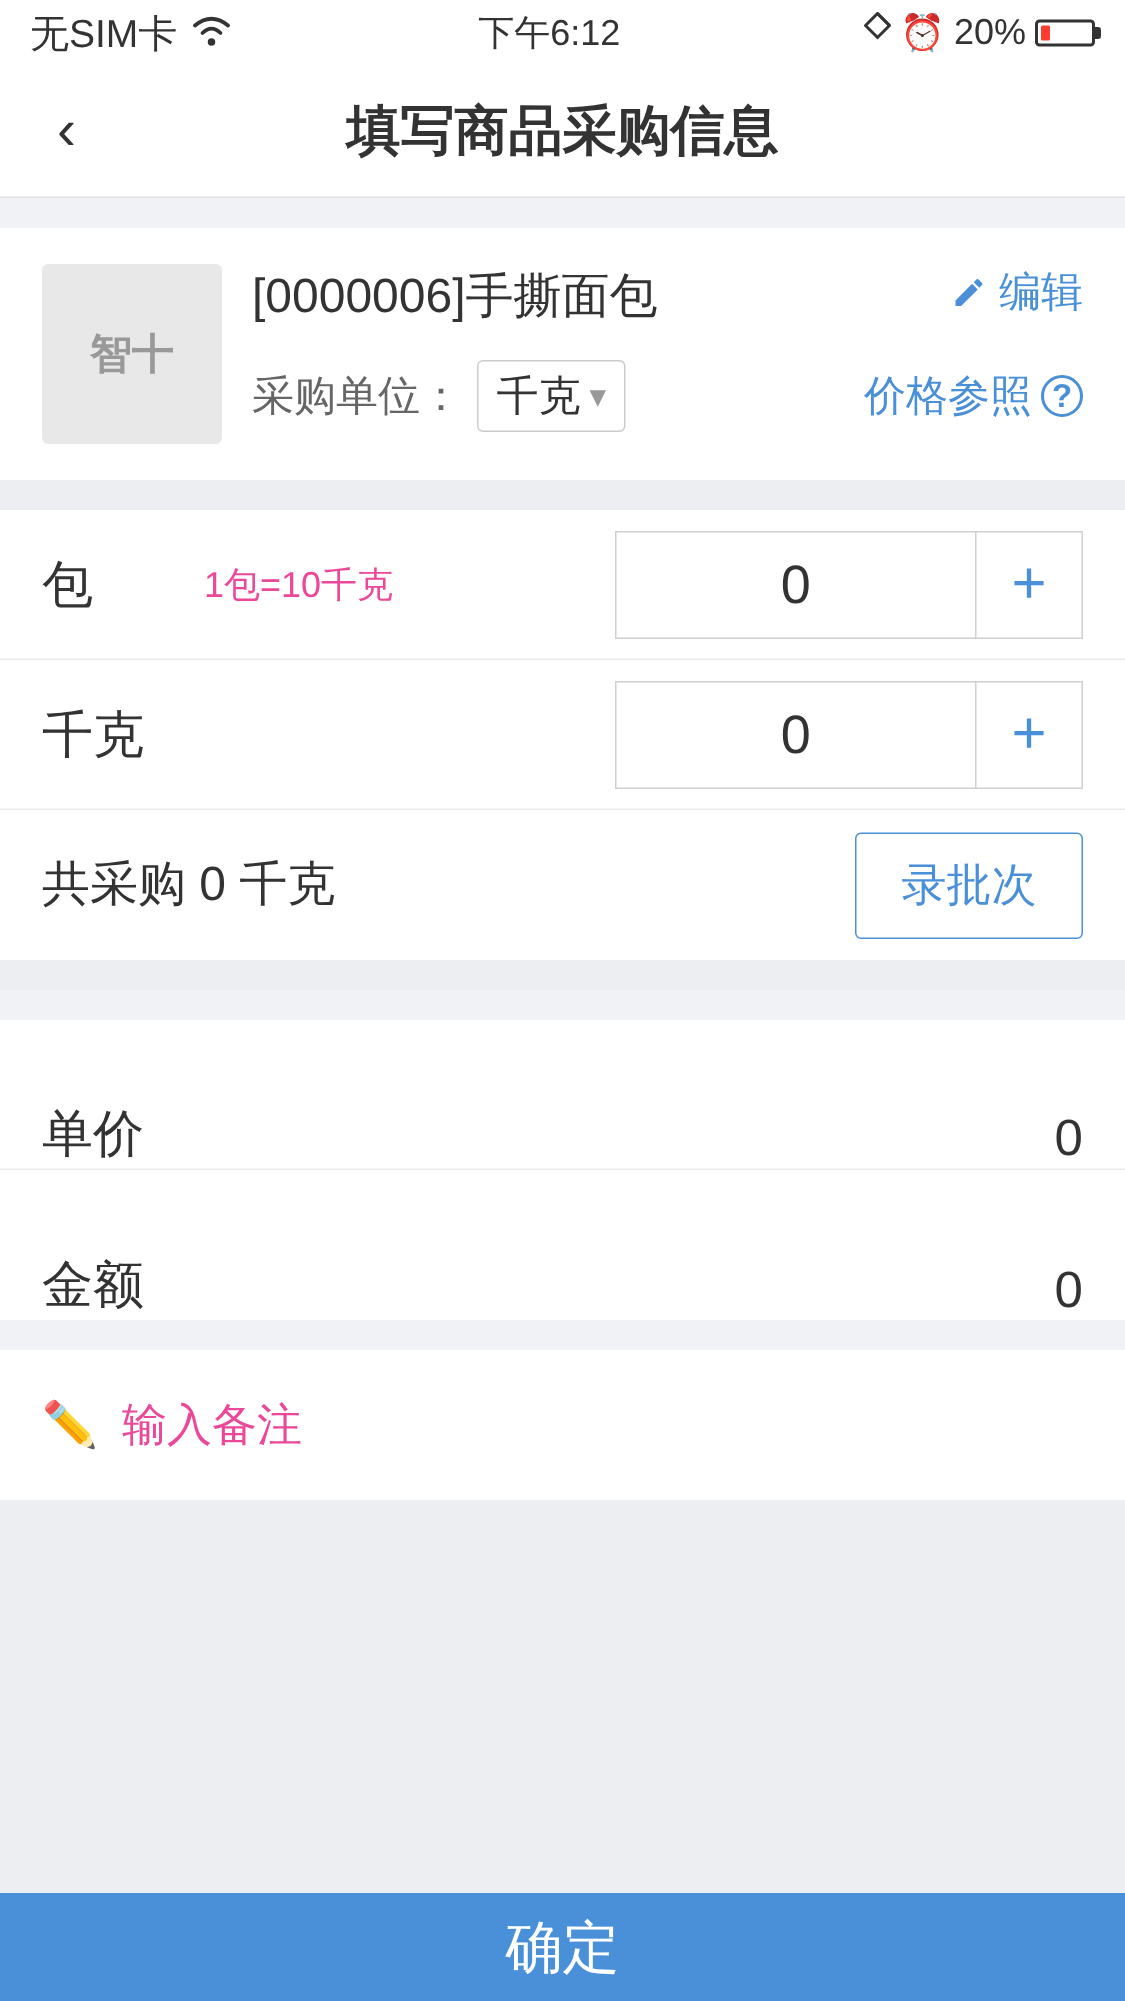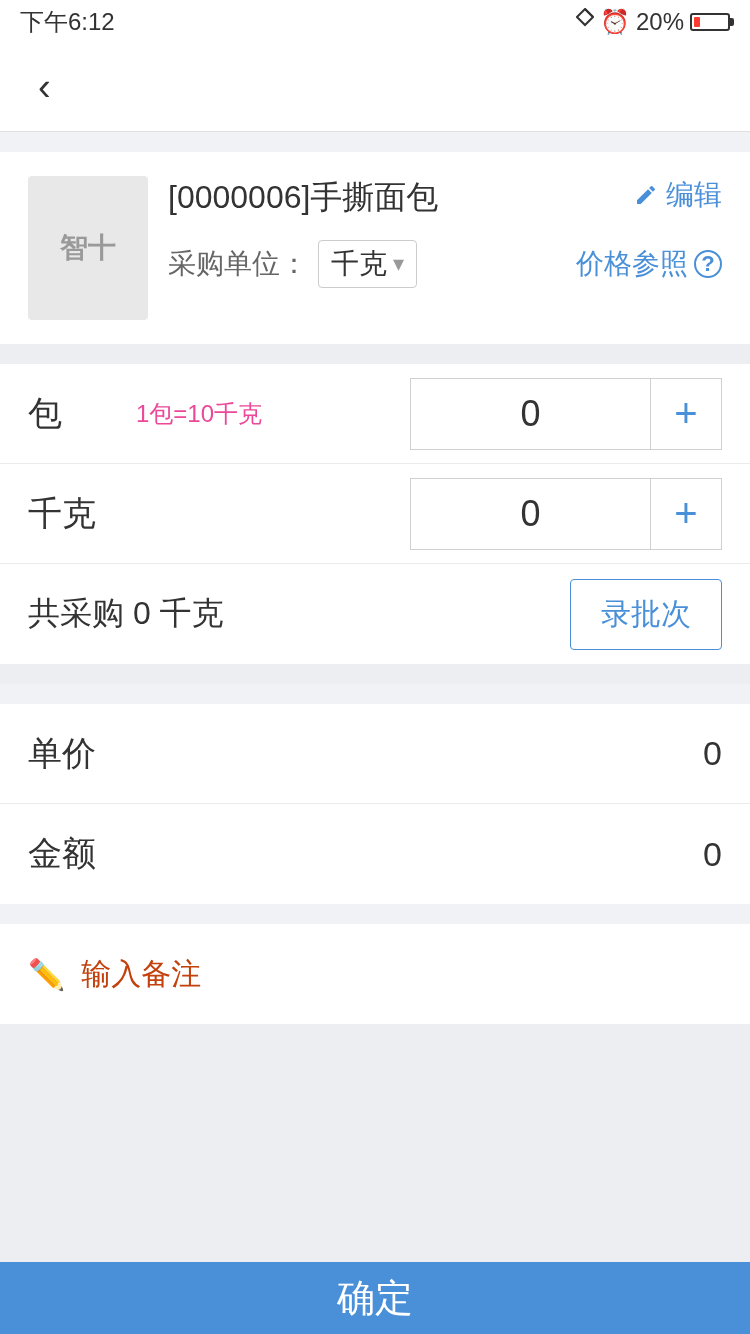--- a/index.html
+++ b/index.html
@@ -102,21 +102,21 @@
     .product-card {
       background: #fff;
       margin-top: 20px;
       padding: 24px 28px;
       display: flex;
       align-items: flex-start;
       gap: 20px;
     }
     .product-image {
       width: 120px;
-      height: 144px;
+      height: 120px;
       background: #e8e8e8;
       border-radius: 4px;
       display: flex;
       align-items: center;
       justify-content: center;
       flex-shrink: 0;
     }
     .product-logo {
       font-size: 28px;
       color: #999;
@@ -270,21 +270,21 @@
       cursor: pointer;
     }
 
     
     .price-section {
       background: #fff;
       margin-top: 20px;
     }
     .price-row {
       display: flex;
-      align-items: center;
+      align-items: flex-end;
       justify-content: space-between;
       padding: 0 28px;
       height: 100px;
       border-bottom: 1px solid #ebebeb;
     }
     .price-row:last-child {
       border-bottom: none;
     }
     .price-label {
       font-size: 34px;
@@ -304,21 +304,21 @@
       align-items: center;
       gap: 16px;
       min-height: 100px;
     }
     .pencil-icon {
       font-size: 30px;
       color: #999;
     }
     .remarks-placeholder {
       font-size: 30px;
-      color: #c2410c;
+      color: #ec4899;
     }
 
     
     .bottom-space {
       background: #eceef2;
       flex: 1;
       min-height: 300px;
     }
 
     
@@ -336,40 +336,52 @@
       cursor: pointer;
       display: flex;
       align-items: center;
       justify-content: center;
     }
   </style>
 </head>
 <body>
 
 <div class="status-bar">
+  <div class="status-bar-left">
+    <span>无SIM卡</span>
+    <span>
+      <svg width="30" height="22" viewBox="0 0 30 22">
+        <path d="M15 18 Q15 18 15 18" stroke="#333" stroke-width="3" fill="none"></path>
+        <circle cx="15" cy="19" r="2.5" fill="#333"></circle>
+        <path d="M9 13 Q15 7 21 13" stroke="#333" stroke-width="2.5" fill="none" stroke-linecap="round"></path>
+        <path d="M4 8 Q15 -1 26 8" stroke="#333" stroke-width="2.5" fill="none" stroke-linecap="round"></path>
+      </svg>
+    </span>
+  </div>
   <div class="status-bar-center">下午6:12</div>
   <div class="status-bar-right">
     <span>
       <svg width="18" height="22" viewBox="0 0 18 22" fill="none">
         <path d="M9 1 L17 9 L9 17 L1 9 Z" stroke="#333" stroke-width="2" fill="none"></path>
         <path d="M9 1 L17 9" stroke="#333" stroke-width="2"></path>
       </svg>
     </span>
     <span>⏰</span>
     <span>20%</span>
     <span class="battery">
       <span class="battery-body">
         <span class="battery-fill"></span>
       </span>
     </span>
   </div>
 </div>
 
 <div class="nav-bar">
   <span class="nav-back">‹</span>
+  <span class="nav-title">填写商品采购信息</span>
 </div>
 
 <div class="product-card">
   <div class="product-image">
     <span class="product-logo">智十</span>
   </div>
   <div class="product-info">
     <div class="product-name-row">
       <span class="product-name">[0000006]手撕面包</span>
       <span class="edit-btn">

